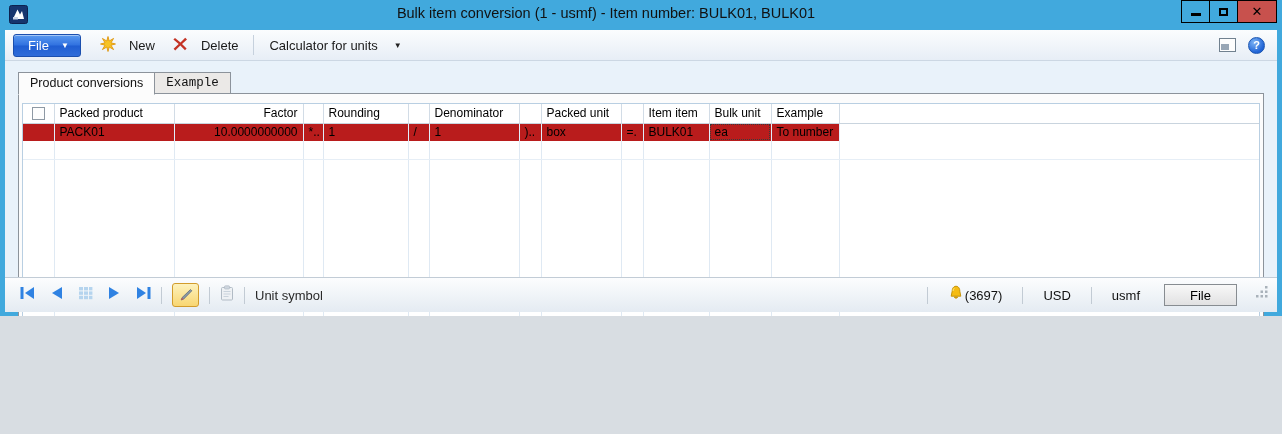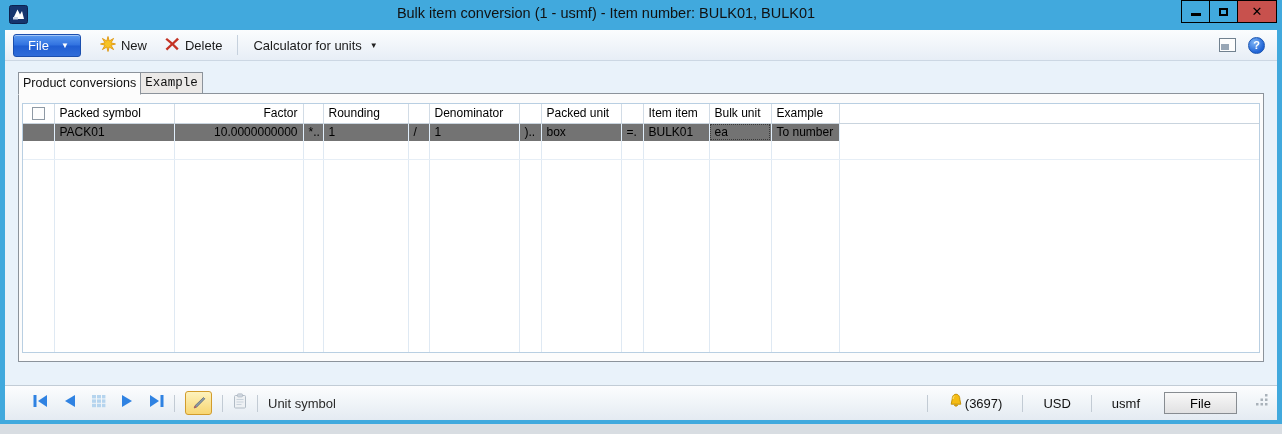--- a/index.html
+++ b/index.html
@@ -1,70 +1,70 @@
 <!DOCTYPE html>
 <html><head>
 <meta charset="utf-8">
 <style>
   * { margin:0; padding:0; box-sizing:border-box; }
   html,body { background:#d8dde2; font-family:"Liberation Sans","DejaVu Sans",sans-serif; }
-  .window { position:relative; width:1282px; height:424px; background:#41a9dd; outline:1px solid #8ba4b4; overflow:hidden; }
+  .window { position:relative; width:1282px; height:316px; background:#41a9dd; outline:1px solid #8ba4b4; overflow:hidden; }
 
   
   .titlebar { position:absolute; top:0; left:0; right:0; height:30px; }
   .app-icon { position:absolute; left:9px; top:5px; width:19px; height:19px; display:block; }
   .title { position:absolute; left:60px; right:130px; top:5px; text-align:center; font-size:14.5px; color:#111; white-space:nowrap; overflow:hidden; }
   .caption-buttons { position:absolute; top:0; right:5px; display:flex; }
   .cap-btn { height:23px; border:1px solid #000; margin-left:-1px; display:flex; align-items:center; justify-content:center; cursor:default; }
   .cap-btn.minb,.cap-btn.maxb { width:29px; background:#41a9dd; }
   .cap-btn.closeb { width:40px; background:#c8514d; }
   .glyph-min { width:10px; height:3px; background:#000; margin-top:6px; }
   .glyph-max { width:9px; height:8px; border:2px solid #000; background:transparent; }
   .glyph-close { font-size:13px; font-weight:bold; color:#000; line-height:1; }
 
   
   .content { position:absolute; top:30px; left:5px; right:5px; bottom:4px; background:#e9f2fa; }
 
   
   .toolbar { position:absolute; top:0; left:0; right:0; height:31px; background:linear-gradient(#fbfdfe,#e7eef6); border-bottom:1px solid #ccd7e3; display:flex; align-items:center; padding:0 8px; }
   .file-btn { height:23px; border:1px solid #1b4fae; border-radius:3px; background:linear-gradient(180deg,#5a9af0 0%,#3172e0 48%,#1f5ed2 52%,#2f6cd9 100%); box-shadow:inset 0 1px 0 rgba(255,255,255,.45); color:#fff; font-size:13px; display:inline-flex; align-items:center; gap:12px; padding:0 11px 0 14px; cursor:default; font-family:inherit; }
   .file-arrow { font-size:8px; color:#fff; }
-  .tb-item { display:flex; align-items:center; gap:5px; font-size:13px; color:#1a1a1a; padding:3px 9px; cursor:default; white-space:nowrap; }
+  .tb-item { display:flex; align-items:center; gap:13px; font-size:13px; color:#1a1a1a; padding:3px 9px; cursor:default; white-space:nowrap; }
   .tb-item:first-of-type { margin-left:10px; }
   .tb-sep { width:1px; height:20px; background:#c6d1dd; margin:0 6px; }
   .dd-arrow { font-size:8px; color:#222; margin-left:3px; }
   .tb-right { margin-left:auto; display:flex; align-items:center; gap:12px; padding-right:4px; }
   .layout-icon { position:relative; width:17px; height:14px; border:1px solid #71818f; background:#fdfdfd; display:inline-block; }
   .layout-icon::after { content:""; position:absolute; left:1px; bottom:1px; width:8px; height:6px; background:#98a6b5; }
   .help-icon { width:17px; height:17px; border-radius:50%; background:radial-gradient(circle at 35% 30%,#7db4f5,#1f63d6 70%); border:1px solid #17ay; border:1px solid #1a55b0; color:#fff; font-size:11px; font-weight:bold; text-align:center; line-height:15px; display:inline-block; }
 
   
   .workspace { position:absolute; top:31px; left:0; right:0; bottom:35px; }
   .tabs { position:absolute; top:11px; left:13px; display:flex; z-index:2; }
-  .tab { height:22px; padding:3px 4px 0; font-size:12.5px; color:#111; border:1px solid #8c939b; background:#ebe9e7; margin-right:0; cursor:default; white-space:nowrap; }
+  .tab { height:22px; padding:3px 11px 0; font-size:12.5px; color:#111; border:1px solid #8c939b; background:#ebe9e7; margin-right:0; cursor:default; white-space:nowrap; }
   .tab + .tab { border-left:none;font-family:Liberation Mono, monospace; }
   .tab.active { background:#fcfcfc; border-bottom:1px solid #fcfcfc; height:23px; }
   .panel { position:absolute; top:32px; left:13px; right:13px; height:269px; background:#fcfcfc; border:1px solid #8c939b; }
   .grid { position:absolute; top:9px; left:3px; right:3px; height:250px; border:1px solid #b9cfe2; background:#fff; overflow:hidden; }
   table { width:100%; border-collapse:collapse; table-layout:fixed; }
   th { height:19px; font-weight:normal; font-size:12px; color:#000; text-align:left; padding:1px 5px 2px; border-right:1px solid #d2dce6; border-bottom:1px solid #c9d4de; white-space:nowrap; overflow:hidden; }
   th.num { text-align:right; }
   th.c-sel { text-align:center; padding:1px 2px; }
   th.nb, td.nb { border-right:none; }
   td { height:18px; font-size:12px; color:#000; padding:0 5px 1px; border-right:1px solid #dfe9f3; white-space:nowrap; overflow:hidden; cursor:default; }
   td.num { text-align:right; }
-  tr.datarow td.sel { background:#737373; border-right-color:#e0eefb; }
+  tr.datarow td.sel { background:#b91c1c; border-right-color:#e0eefb; }
   td.focused { outline:1.5px dotted #3a3a3a; outline-offset:-2px; }
   tr.emptyrow td { border-bottom:1px solid #e6eef6; }
   tr.fillrow td { height:193px; }
   .checkbox { display:inline-block; width:13px; height:13px; border:1px solid #8e99a4; background:#fdfdfd; vertical-align:middle; }
   .summary { position:absolute; top:336px; left:13px; right:13px; height:23px; background:#efefef; border:1px solid #99a1a9; font-size:12px; color:#1a1a1a; display:flex; align-items:center; padding:0 8px; }
 
   
-  .statusbar { position:absolute; left:0; right:0; bottom:0; height:35px; background:linear-gradient(#fcfdfe,#e4ebf2); border-top:1px solid #c2ccd6; display:flex; align-items:center; padding:0 8px 0 28px; }
+  .statusbar { position:absolute; left:0; right:0; bottom:0; height:35px; background:linear-gradient(#fcfdfe,#e4ebf2); border-top:1px solid #c2ccd6; display:flex; align-items:center; padding:0 8px 0 15px; }
   .nav-group { display:flex; align-items:center; gap:15px; }
   .nav-ico { display:block; cursor:default; }
   .sb-sep { width:1px; height:17px; background:#c2cbd4; margin:0 10px; }
   .pencil-btn { width:27px; height:24px; border:1px solid #d29c2c; border-radius:3px; background:linear-gradient(#fdf2bd,#f8d672); display:flex; align-items:center; justify-content:center; cursor:default; }
   .clip-ico { opacity:.85; display:block; }
   .hint { font-size:13px; color:#2a2a2a; white-space:nowrap; }
   .sb-right { margin-left:auto; display:flex; align-items:center;gap:10px; }
   .bell-group { display:flex; align-items:center; gap:1px; cursor:default; }
   .sb-text { font-size:13px; color:#111; white-space:nowrap; cursor:default; }
   .close-btn { width:73px; height:22px; border:1px solid #878c91; background:linear-gradient(#f8f8f8,#e1e1e2); font-size:13px; color:#000; font-family:inherit; margin-left:14px; cursor:default; }
@@ -152,21 +152,21 @@
               <col style="width:80px">
                 <col style="width:22px">
                 <col style="width:66px">
                 <col style="width:62px">
               <col style="width:68px">
                 <col>
             </colgroup>
             <thead>
               <tr>
                 <th class="c-sel"><span class="checkbox"></span></th>
-                <th>Packed symbol</th>
+                <th>Packed product</th>
                 <th class="num">Factor</th>
                 <th></th>
                 <th>Rounding</th>
                 <th></th>
                 <th>Denominator</th>
                 <th></th>
                 <th>Packed unit</th>
                 <th></th>
                 <th>Item item</th>
                 <th>Bulk unit</th>

